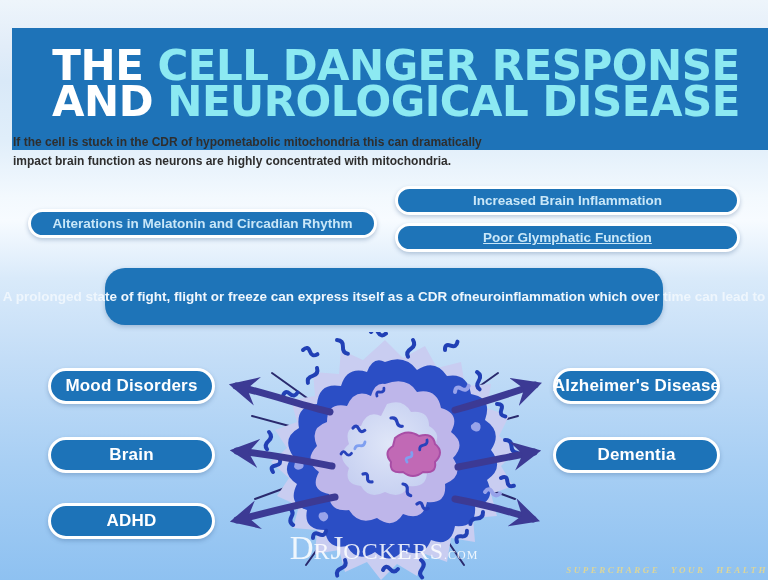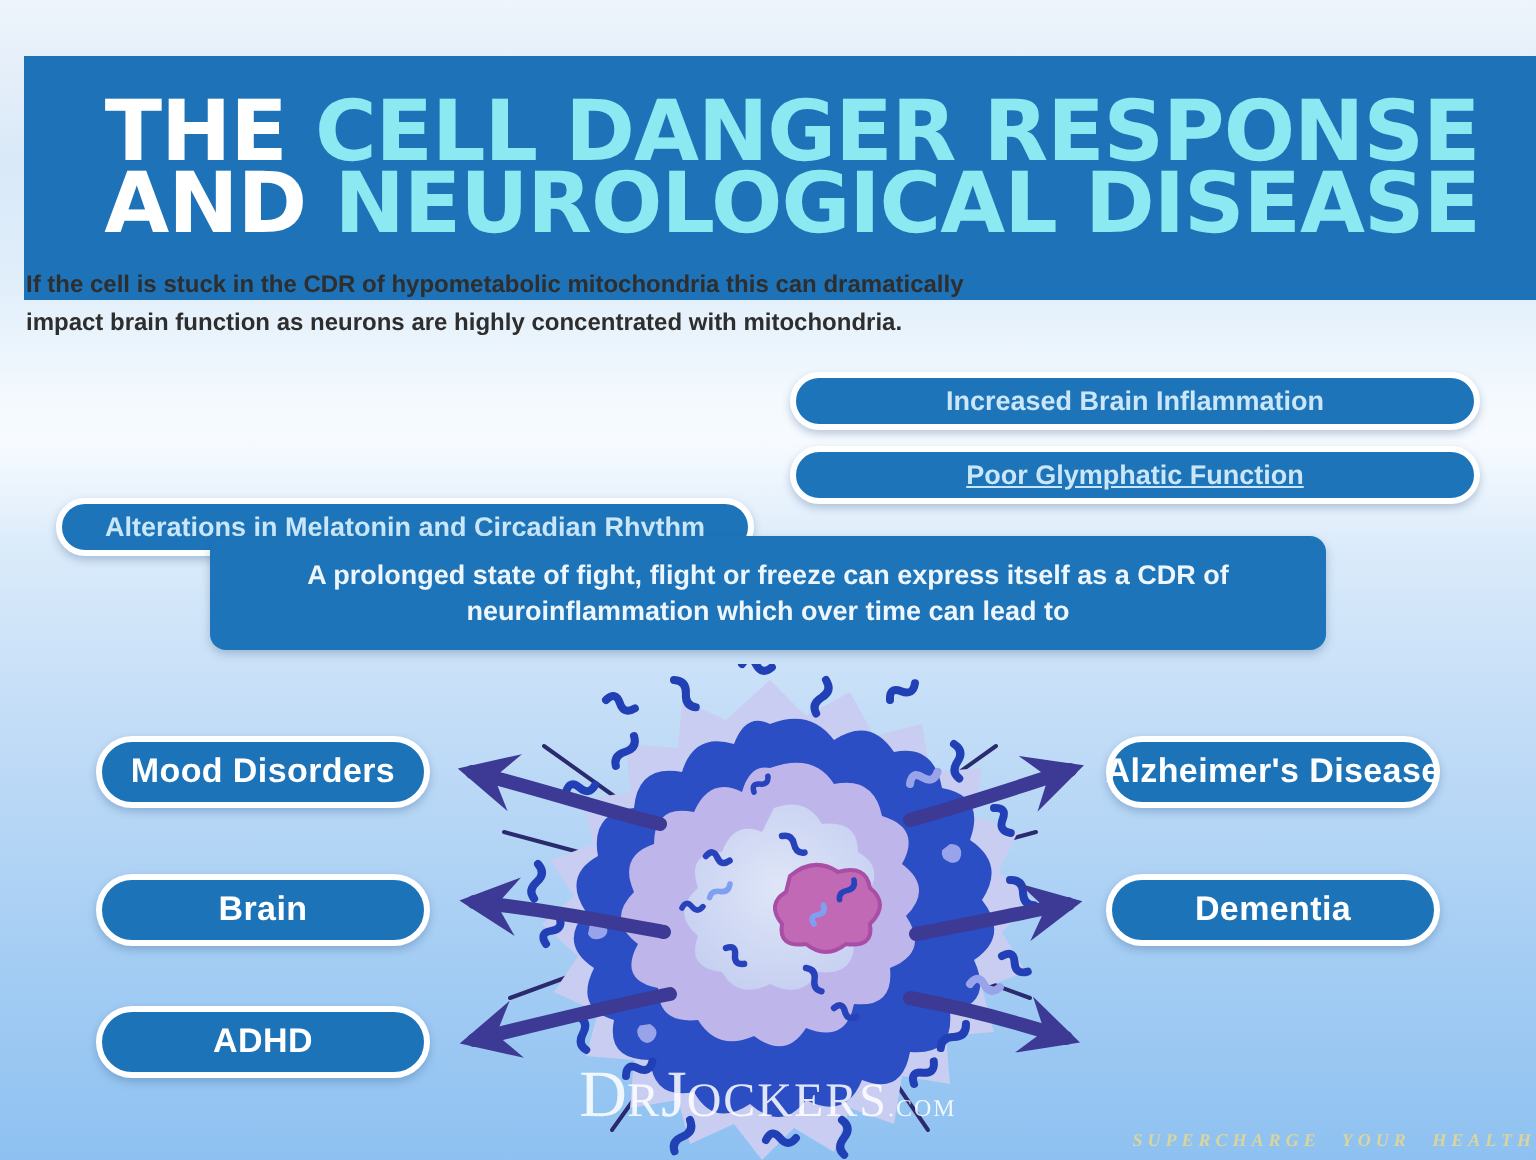--- a/index.html
+++ b/index.html
@@ -42,27 +42,27 @@
   .fpill{
     position:absolute;height:29px;z-index:2;
     background:#1e74b8;border:3px solid #ffffff;border-radius:17px;
     box-sizing:border-box;
     display:flex;align-items:center;justify-content:center;
     color:#c9e7f8;font-weight:bold;font-size:13.5px;white-space:nowrap;
     box-shadow:0 2px 4px rgba(45,85,135,.30);
   }
   #fpill-0{left:28px;top:186px;width:349px;}
   #fpill-1{left:395px;top:186px;width:345px;}
-  #fpill-2{left:28px;top:209px;width:349px;margin-top:40px;}
+  #fpill-2{left:28px;top:209px;width:349px;}
   #fpill-3{left:395px;top:223px;width:345px;text-decoration:underline;}
   
   .banner{
     position:absolute;left:105px;top:268px;width:558px;height:57px;z-index:2;
-    background:#1e74b8;border-radius:8px;box-sizing:border-box;
-    display:flex;flex-direction:column;align-items:center;justify-content:center;
+    background:#1e74b8;border-radius:20px;box-sizing:border-box;
+    display:flex;align-items:center;justify-content:center;
     color:#eef6fd;font-weight:bold;font-size:13.5px;line-height:18px;
     box-shadow:0 2px 5px rgba(45,85,135,.30);
   }
   .banner .line{white-space:nowrap;}
   
   .opill{
     position:absolute;width:167px;height:36px;z-index:2;
     background:#1d73b8;border:3px solid #ffffff;border-radius:20px;
     box-sizing:border-box;
     display:flex;align-items:center;justify-content:center;

